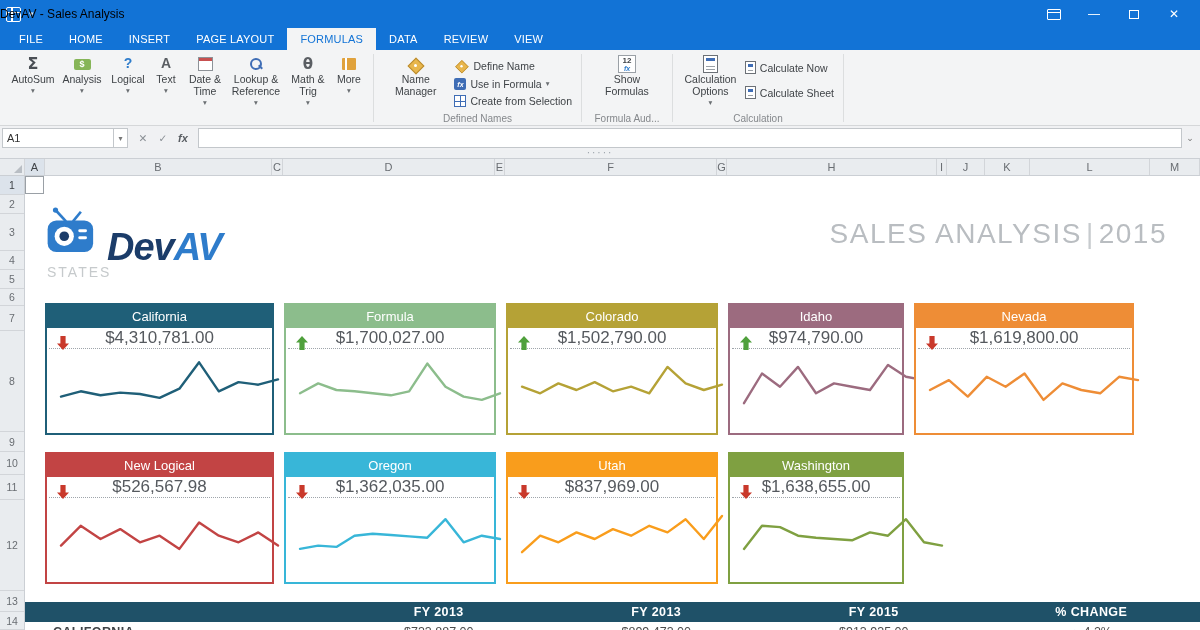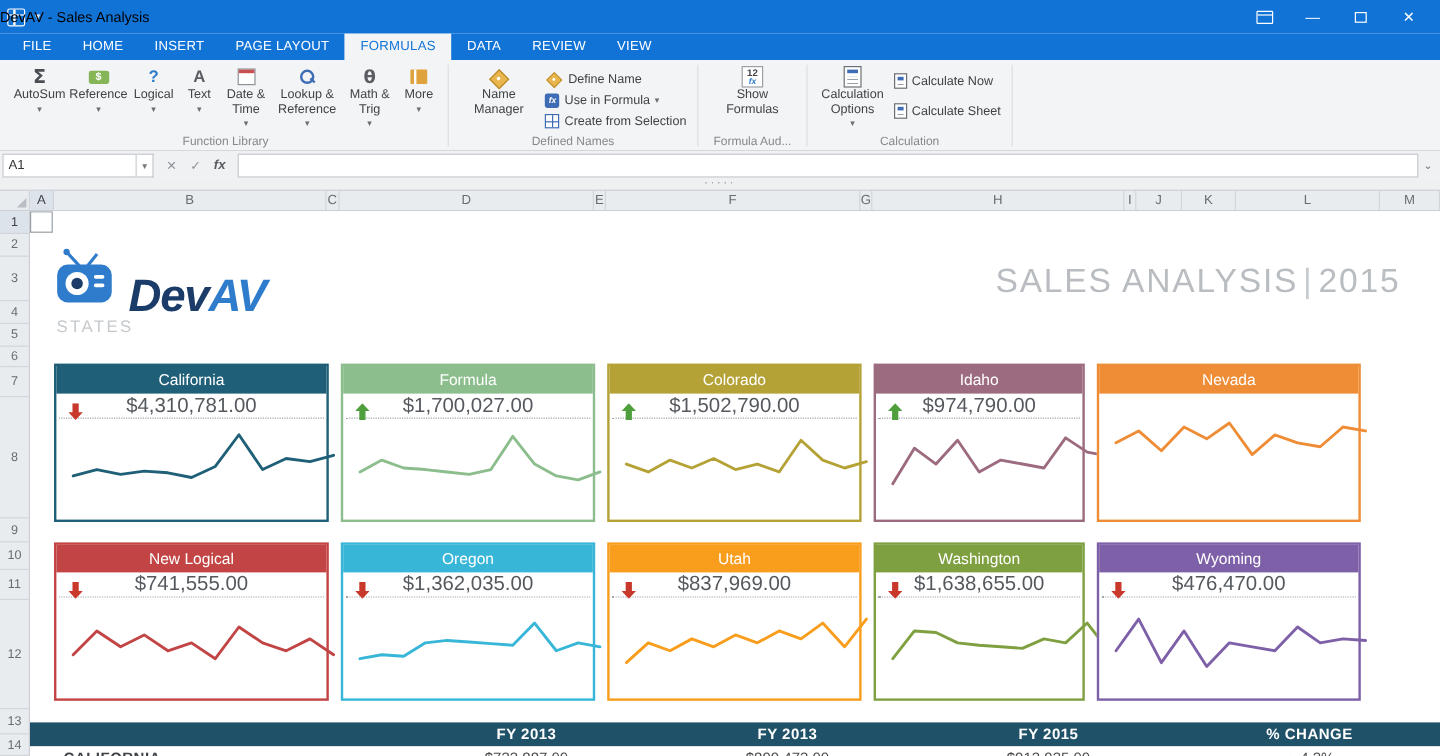--- a/index.html
+++ b/index.html
@@ -171,21 +171,21 @@
   <div class="rgroup">
     <div class="bb" style="width:48px">
       <span class="ib sigma">Σ</span>
       <span class="lbl">AutoSum</span>
       <span class="caret">▾</span>
     </div>
     <div class="bb" style="width:50px">
       <span class="ib">
           <span class="fin">$</span>
         </span>
-      <span class="lbl">Reference</span>
+      <span class="lbl">Analysis</span>
       <span class="caret">▾</span>
     </div>
     <div class="bb" style="width:42px">
       <span class="ib qmark">?</span>
       <span class="lbl">Logical</span>
       <span class="caret">▾</span>
     </div>
     <div class="bb" style="width:34px">
       <span class="ib letterA">A</span>
       <span class="lbl">Text</span>
@@ -210,21 +210,20 @@
       <span class="lbl">Math &amp; Trig</span>
       <span class="caret">▾</span>
     </div>
     <div class="bb" style="width:36px">
       <span class="ib">
           <span class="book"></span>
         </span>
       <span class="lbl">More</span>
       <span class="caret">▾</span>
     </div>
-    <div class="rgroup-label">Function Library</div>
   </div>
 
   <div class="rsep"></div>
 
   <div class="rgroup" style="width:205px">
     <div class="bb" style="width:76px">
       <span class="ib">
           <span class="tag"></span>
         </span>
       <span class="lbl">Name Manager</span>
@@ -417,38 +416,46 @@
         <span class="val">$974,790.00</span>
       </div>
       <div class="card-s">
           <svg width="206" height="74">
             <polyline points="4.0,50.2 22.0,20.5 40.0,33.7 58.0,13.9 76.0,40.3 94.0,30.4 112.0,33.7 130.0,37.0 148.0,11.9 166.0,23.8 184.0,27.1 202.0,30.4" fill="none" stroke="#9C6B7F" stroke-width="2.4" stroke-linejoin="round" stroke-linecap="round"></polyline>
           </svg>
         </div>
     </div>
     <div class="card" style="--c: #EE8D36;">
       <div class="card-h">Nevada</div>
+      <div class="card-v">
+        <span class="trend down" style="color: rgb(201, 57, 43);">
+            <svg viewBox="0 0 12 14" width="12" height="14">
+              <path d="M6 0 L12 6.5 H8.6 V14 H3.4 V6.5 H0 Z" fill="currentColor"></path>
+            </svg>
+          </span>
+        <span class="val">$1,619,800.00</span>
+      </div>
       <div class="card-s">
           <svg width="216" height="74">
             <polyline points="4.0,37.0 22.9,27.1 41.8,43.6 60.7,23.8 79.6,33.7 98.5,20.5 117.5,46.9 136.4,30.4 155.3,37.0 174.2,40.3 193.1,23.8 212.0,27.1" fill="none" stroke="#EE8D36" stroke-width="2.4" stroke-linejoin="round" stroke-linecap="round"></polyline>
           </svg>
         </div>
     </div>
   </div>
 
   <div class="cards r2">
     <div class="card" style="--c: #C24444;">
       <div class="card-h">New Logical</div>
       <div class="card-v">
         <span class="trend down" style="color: rgb(201, 57, 43);">
             <svg viewBox="0 0 12 14" width="12" height="14">
               <path d="M6 0 L12 6.5 H8.6 V14 H3.4 V6.5 H0 Z" fill="currentColor"></path>
             </svg>
           </span>
-        <span class="val">$741,555.00</span>
+        <span class="val">$526,567.98</span>
       </div>
       <div class="card-s">
           <svg width="225" height="74">
             <polyline points="4.0,43.6 23.7,23.8 43.5,37.0 63.2,27.1 82.9,40.3 102.6,33.7 122.4,46.9 142.1,20.5 161.8,33.7 181.5,40.3 201.3,30.4 221.0,43.6" fill="none" stroke="#C24444" stroke-width="2.4" stroke-linejoin="round" stroke-linecap="round"></polyline>
           </svg>
         </div>
     </div>
     <div class="card" style="--c: #38B6D8;">
       <div class="card-h">Oregon</div>
       <div class="card-v">
@@ -487,36 +494,20 @@
         <span class="trend down" style="color: rgb(201, 57, 43);">
             <svg viewBox="0 0 12 14" width="12" height="14">
               <path d="M6 0 L12 6.5 H8.6 V14 H3.4 V6.5 H0 Z" fill="currentColor"></path>
             </svg>
           </span>
         <span class="val">$1,638,655.00</span>
       </div>
       <div class="card-s">
           <svg width="206" height="74">
             <polyline points="4.0,46.9 22.0,23.8 40.0,25.1 58.0,33.7 76.0,35.7 94.0,37.0 112.0,38.3 130.0,30.4 148.0,33.7 166.0,17.2 184.0,40.3 202.0,43.6" fill="none" stroke="#7FA041" stroke-width="2.4" stroke-linejoin="round" stroke-linecap="round"></polyline>
-          </svg>
-        </div>
-    </div>
-    <div class="card" style="--c: #7E60A8;">
-      <div class="card-h">Wyoming</div>
-      <div class="card-v">
-        <span class="trend down" style="color: rgb(201, 57, 43);">
-            <svg viewBox="0 0 12 14" width="12" height="14">
-              <path d="M6 0 L12 6.5 H8.6 V14 H3.4 V6.5 H0 Z" fill="currentColor"></path>
-            </svg>
-          </span>
-        <span class="val">$476,470.00</span>
-      </div>
-      <div class="card-s">
-          <svg width="216" height="74">
-            <polyline points="4.0,40.3 22.9,13.9 41.8,50.2 60.7,23.8 79.6,53.5 98.5,33.7 117.5,37.0 136.4,40.3 155.3,20.5 174.2,33.7 193.1,30.4 212.0,31.7" fill="none" stroke="#7E60A8" stroke-width="2.4" stroke-linejoin="round" stroke-linecap="round"></polyline>
           </svg>
         </div>
     </div>
   </div>
 
   <div class="stable-head">
     <div class="c0"></div>
     <div class="cc">FY 2013</div>
     <div class="cc">FY 2013</div>
     <div class="cc">FY 2015</div>

